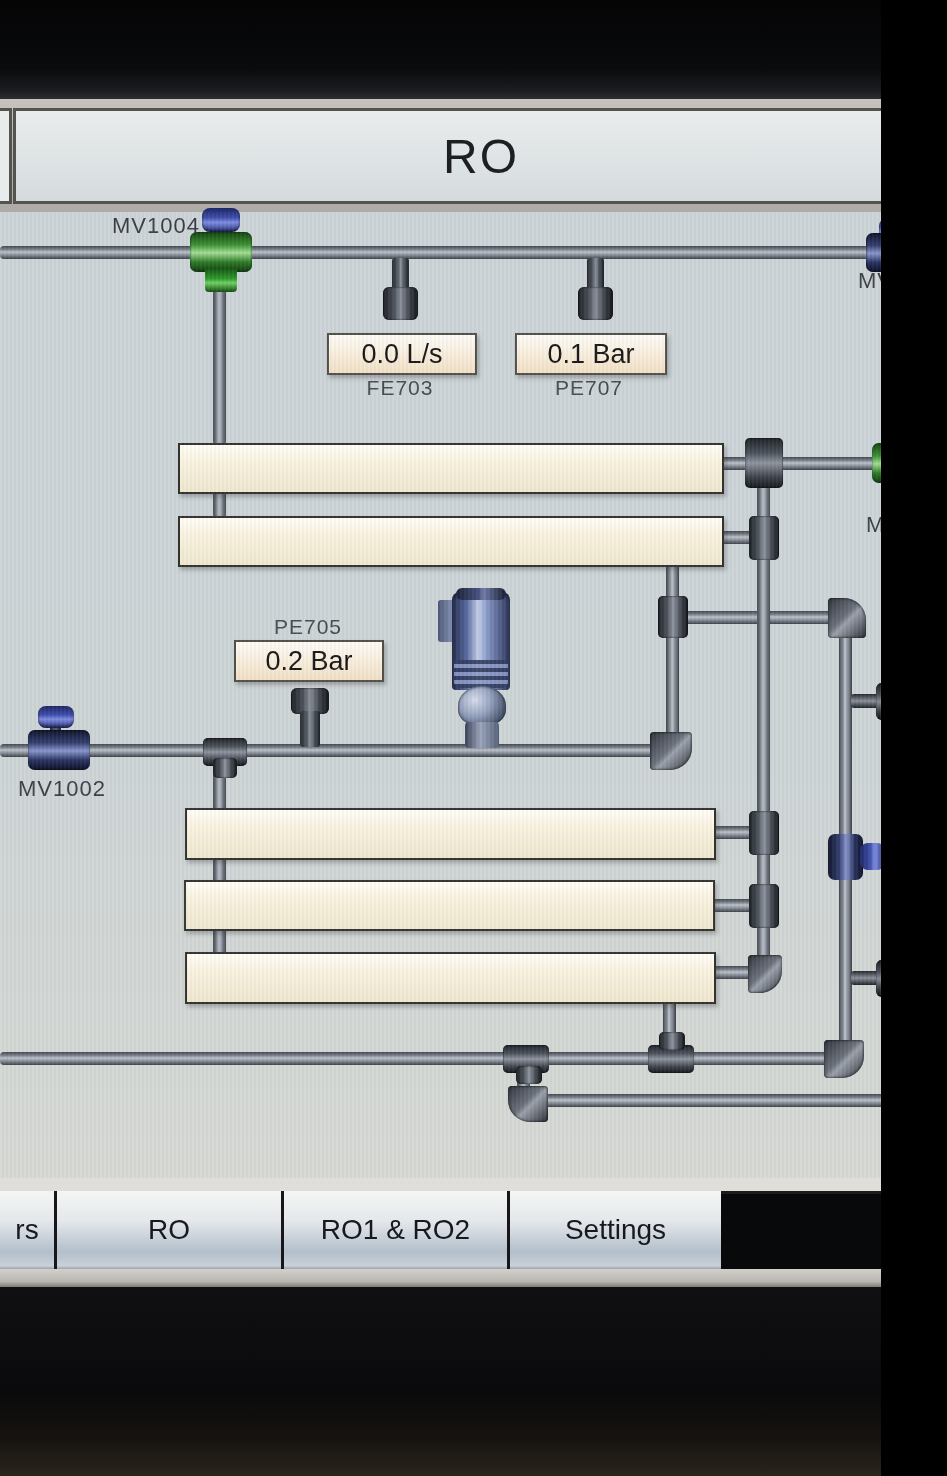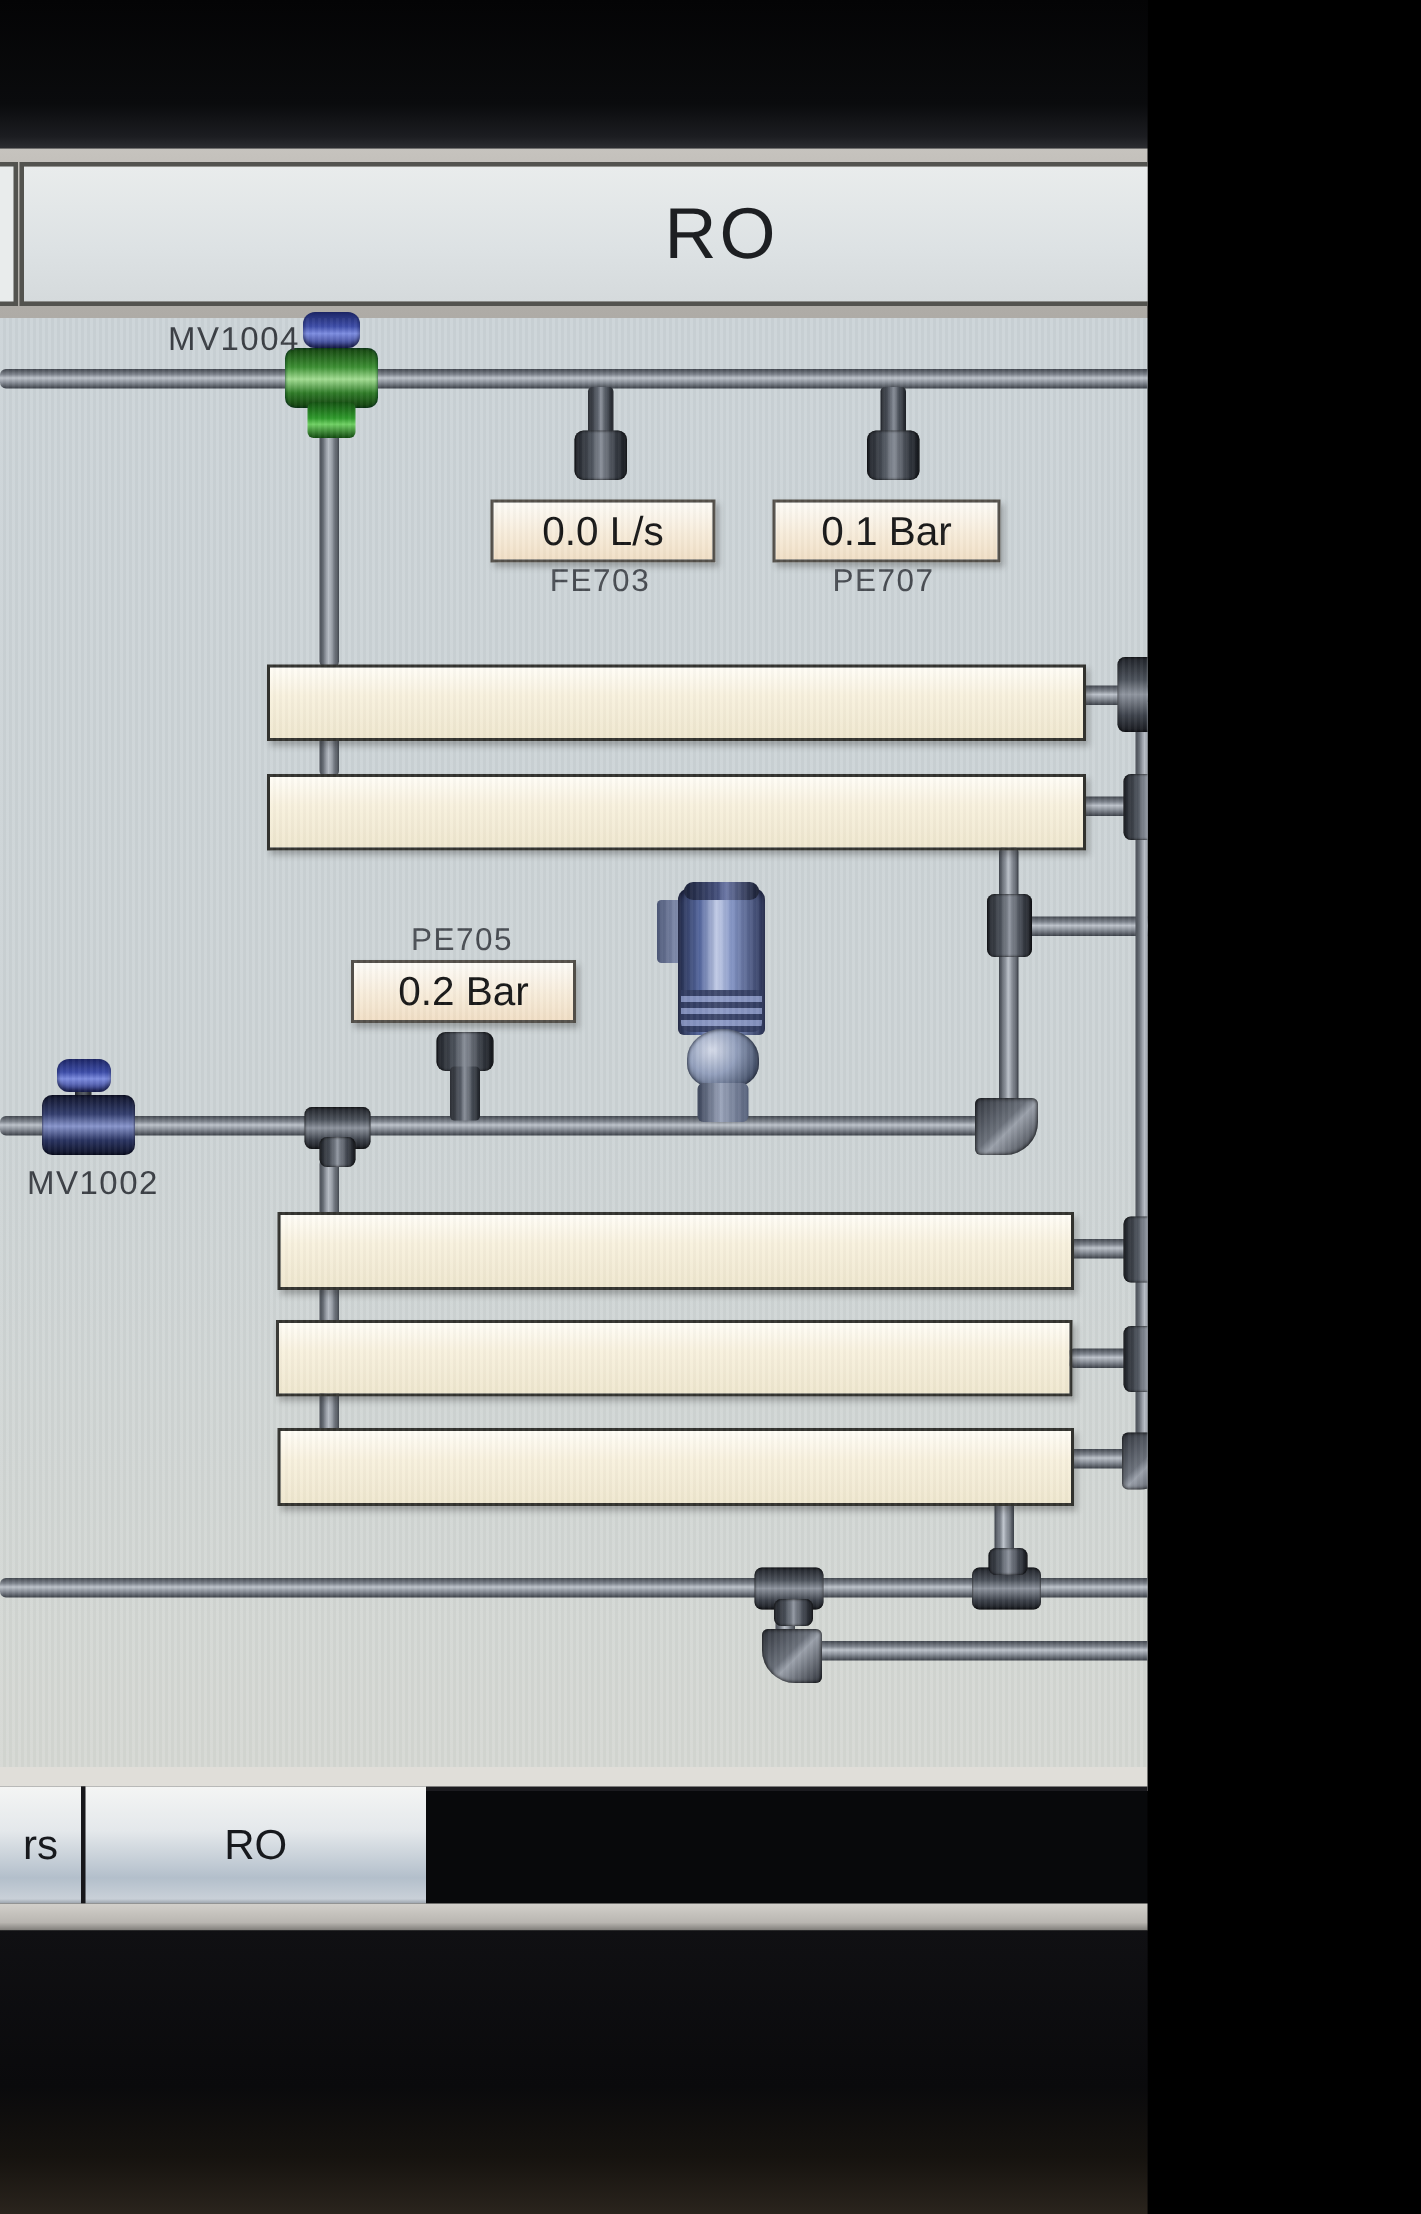--- a/index.html
+++ b/index.html
@@ -1,16 +1,16 @@
 <!DOCTYPE html>
 <html><head>
 <meta charset="utf-8">
 <style>
   html,body{margin:0;padding:0;background:#000;}
-  .photo{position:relative;width:765px;height:1476px;background:#08090b;overflow:hidden;
+  .photo{position:relative;width:881px;height:1476px;background:#08090b;overflow:hidden;
          font-family:"Liberation Sans", sans-serif;}
   
   .bezel-top{position:absolute;left:0;top:0;width:947px;height:99px;
     background:linear-gradient(180deg,#040405 0%,#0a0b0d 70%,#1c1d21 92%,#2c2d31 100%);}
   .bezel-bottom{position:absolute;left:0;top:1287px;width:947px;height:189px;
     background:linear-gradient(180deg,#101013 0%,#0a0a0c 55%,#16130f 80%,#2a241d 100%);}
   
   .screen-band{position:absolute;left:0;top:99px;width:947px;height:113px;
     background:linear-gradient(180deg,#c6c3be 0%,#b6b3ae 50%,#aeaba6 100%);}
   .title-box{position:absolute;left:13px;top:108px;width:930px;height:90px;
@@ -241,17 +241,19 @@
   <div class="pump-ribs" style="left:454px;top:660px;width:54px;height:28px;"></div>
   <div class="pump-volute" style="left:458px;top:686px;width:48px;height:40px;"></div>
   <div class="pump-throat" style="left:465px;top:722px;width:34px;height:26px;"></div>
 
   <div class="diagram-texture"></div>
 
   <div class="strip-above-nav"></div>
   <div class="nav">
     <div class="navbtn" style="width:57px;">rs</div>
     <div class="navbtn" style="width:227px;">RO</div>
+    <div class="navbtn" style="width:226px;">RO1 &amp; RO2</div>
+    <div class="navbtn" style="width:211px;">Settings</div>
   </div>
   <div class="strip-below-nav"></div>
 
   <div class="bezel-bottom"></div>
 </div>
 
 </body></html>

